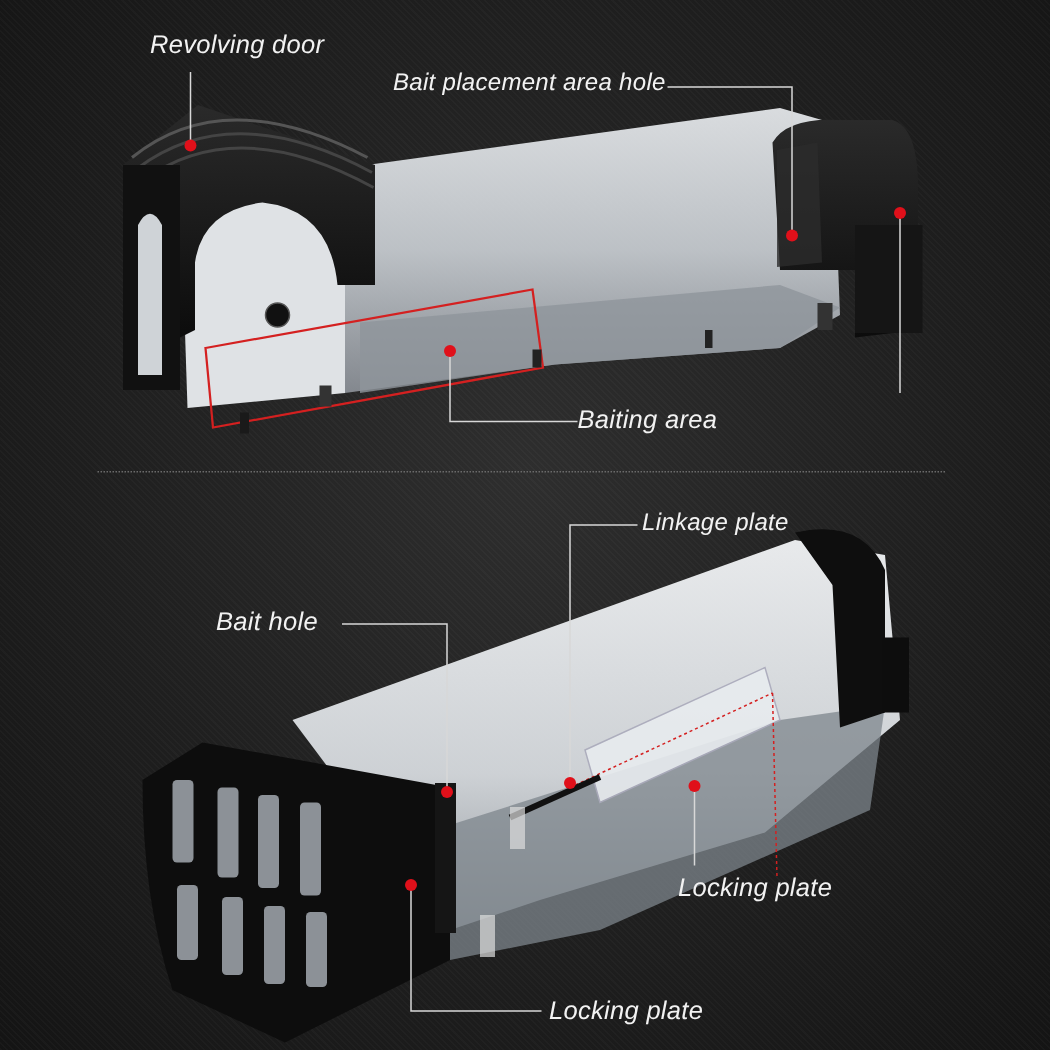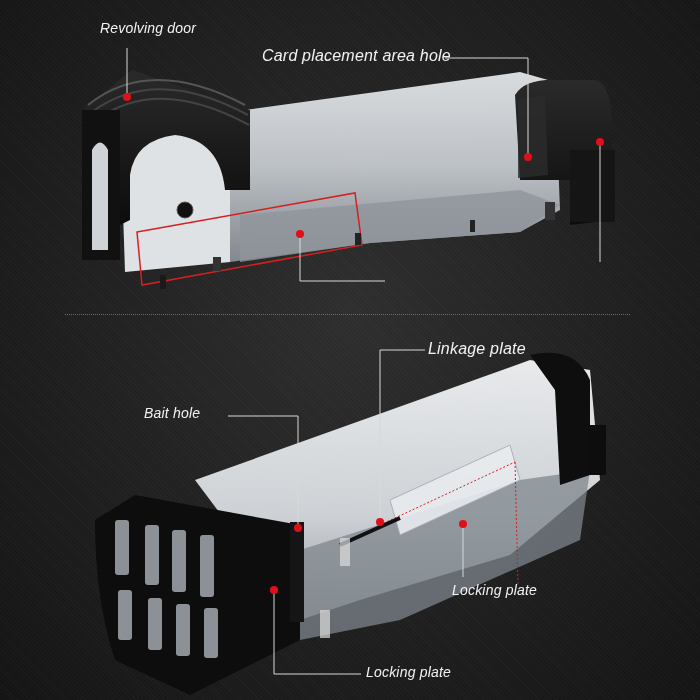--- a/index.html
+++ b/index.html
@@ -1,21 +1,21 @@
 <!DOCTYPE html>
 <html><head>
 <meta charset="utf-8">
 <style>
   html,body{margin:0;padding:0;}
   body{width:700px;height:700px;overflow:hidden;background:#1b1b1b;font-family:"Liberation Sans",sans-serif;}
   .stage{position:relative;width:700px;height:700px;
     background:
       repeating-linear-gradient(45deg, rgba(255,255,255,0.025) 0 1px, transparent 1px 3px),
       radial-gradient(ellipse at 50% 45%, #2e2e2e 0%, #1e1e1e 60%, #141414 100%);}
-  .label{position:absolute;color:#f2f2f2;font-style:italic;font-size:14px;white-space:nowrap;letter-spacing:0.2px;}
+  .label{position:absolute;color:#f2f2f2;font-style:italic;font-size:17px;white-space:nowrap;letter-spacing:0.2px;}
   .label.sm{font-size:16px;}
   svg{position:absolute;left:0;top:0;}
   .divider{position:absolute;left:65px;top:314px;width:565px;height:0;border-top:1px dotted #6a6a6a;}
 </style>
 </head>
 <body>
 
 <div class="stage">
 
   <svg width="700" height="700" viewBox="0 0 700 700">
@@ -110,19 +110,20 @@
       <circle cx="380" cy="522" r="4"></circle>
       <circle cx="298" cy="528" r="4"></circle>
       <circle cx="463" cy="524" r="4"></circle>
       <circle cx="274" cy="590" r="4"></circle>
     </g>
   </svg>
 
   <div class="divider"></div>
 
   <div class="label" style="left:100px;top:20px;">Revolving door</div>
-  <div class="label sm" style="left:262px;top:47px;">Card placement area hole</div>
+  <div class="label sm" style="left:262px;top:47px;">Bait placement area hole</div>
+  <div class="label" style="left:385px;top:270px;">Baiting area</div>
 
   <div class="label sm" style="left:428px;top:340px;">Linkage plate</div>
   <div class="label" style="left:144px;top:405px;">Bait hole</div>
   <div class="label" style="left:452px;top:582px;">Locking plate</div>
   <div class="label" style="left:366px;top:664px;">Locking plate</div>
 </div>
 
 </body></html>

